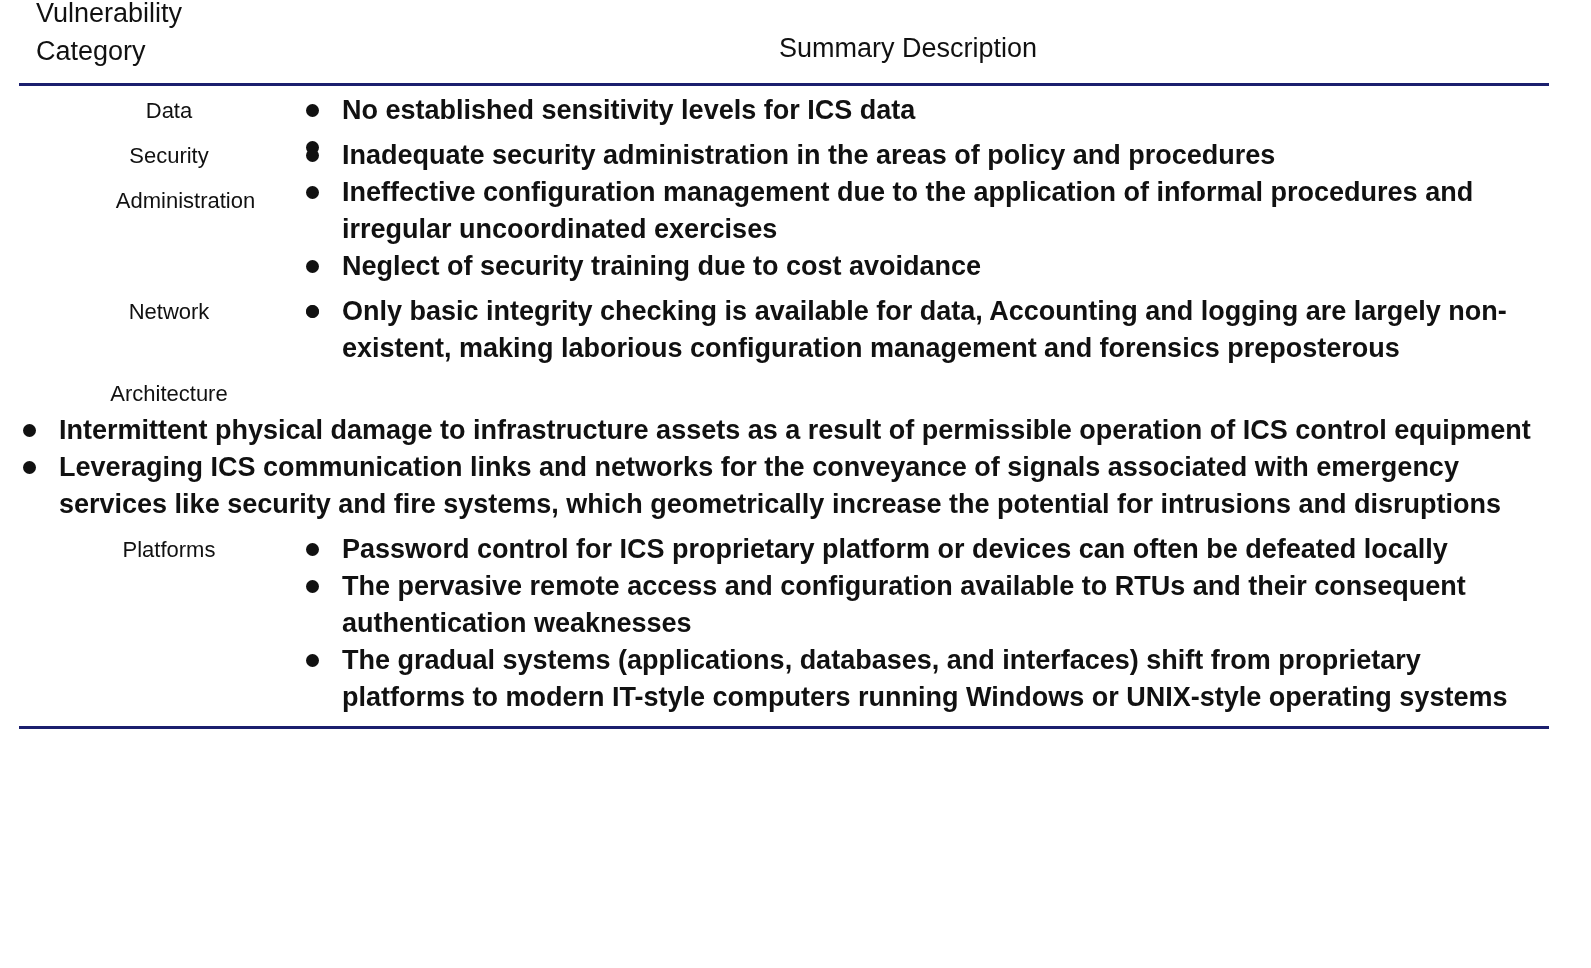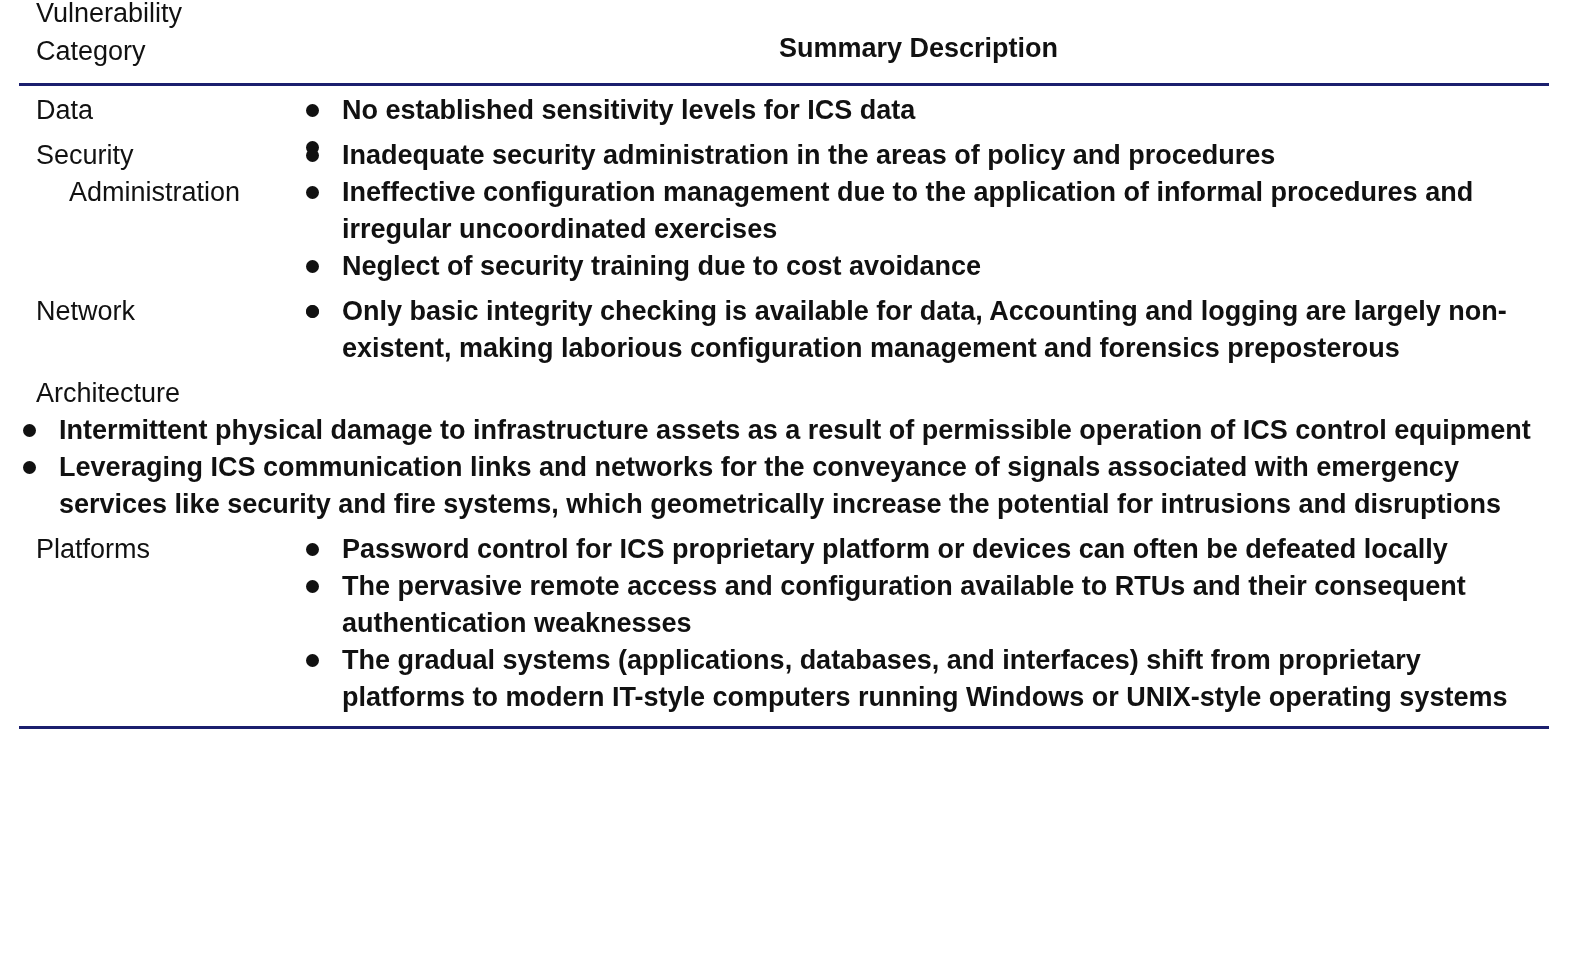--- a/index.html
+++ b/index.html
@@ -31,44 +31,45 @@
     top: -6px;
     font-size: 27px;
     line-height: 38px;
   }
   .header .col2 {
     position: absolute;
     left: 760px;
     top: 29px;
     font-size: 27px;
     line-height: 38px;
-    font-weight: bold;
   }
   .rule {
     height: 3px;
     background: #1b1f6e;
     width: 1530px;
   }
   .rows {
     position: relative;
   }
   .row {
     display: flex;
     align-items: flex-start;
   }
   .cat {
     width: 283px;
     padding-left: 17px;
     box-sizing: border-box;
-    font-size: 27px;
+    font-size: 22px;
     line-height: 37px;
+    text-align: center;
   }
   .cat .indent {
     display: block;
     padding-left: 33px;
+    margin-top: 8px;
   }
   .items {
     flex: 1;
     margin: 0;
     padding: 0;
     list-style: none;
     font-weight: bold;
   }
   .items li {
     position: relative;

